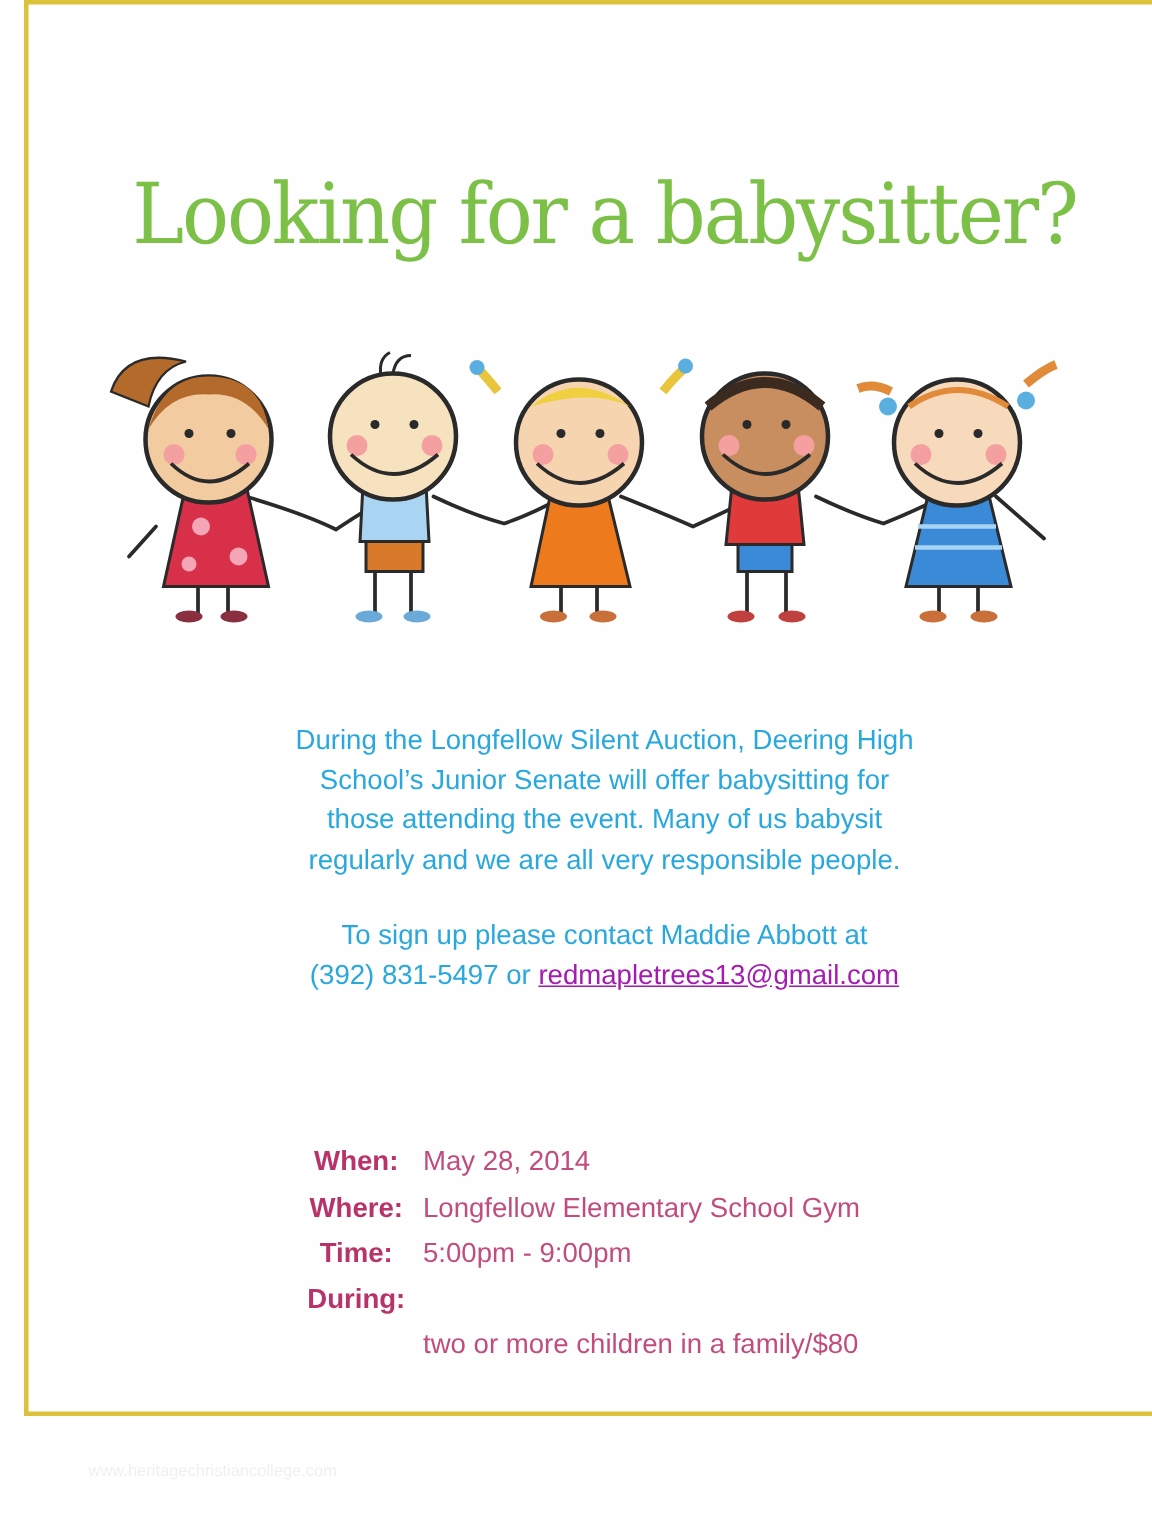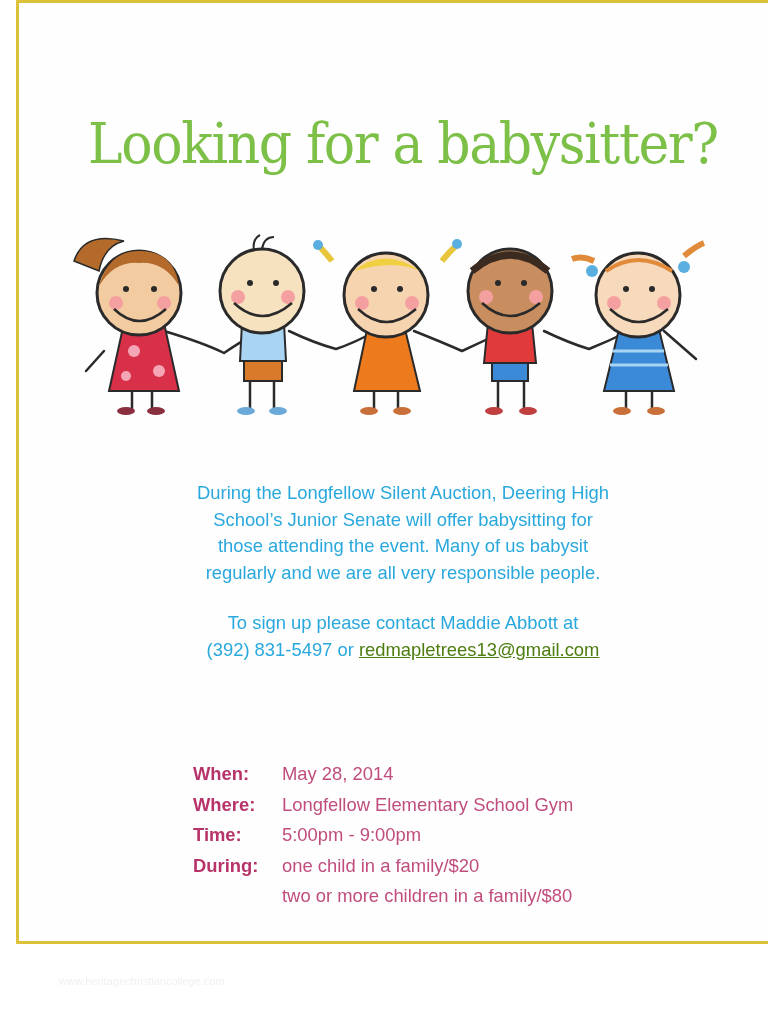--- a/index.html
+++ b/index.html
@@ -18,27 +18,27 @@
     transform:scaleX(0.93); transform-origin:center;
   }
   .kids {
     position:absolute; left:45px; top:228px; width:680px; height:190px;
   }
   .para {
     position:absolute; left:0; width:768px; text-align:center;
     color:#29a8dd; font-size:18.4px; line-height:26.5px;
   }
   .para p { margin:0; }
-  .para a { color:#4d7c0f; text-decoration:underline; }
+  .para a { color:#a21caf; text-decoration:underline; }
   .p1 { top:477px; }
   .p2 { top:607px; }
   .details {
     position:absolute; left:174px; top:756px; font-size:18.4px; line-height:30.5px;
   }
-  .row { display:flex; }
+  .row { display:flex;text-align:center; }
   .label { width:89px; font-weight:bold; color:#b8336a; }
   .value { color:#c04d7e; }
   .watermark {
     position:absolute; left:40px; top:972px; font-size:11px; color:#f0f0f0;
   }
 </style>
 </head>
 <body>
 
 <div class="frame">
@@ -163,21 +163,20 @@
     <div class="row">
       <span class="label">Where:</span>
       <span class="value">Longfellow Elementary School Gym</span>
     </div>
     <div class="row">
       <span class="label">Time:</span>
       <span class="value">5:00pm - 9:00pm</span>
     </div>
     <div class="row">
       <span class="label">During:</span>
-      <span class="value">one child in a family/$20</span>
     </div>
     <div class="row">
       <span class="label"></span>
       <span class="value">two or more children in a family/$80</span>
     </div>
   </div>
 
   <div class="watermark">www.heritagechristiancollege.com</div>
 </div>
 

